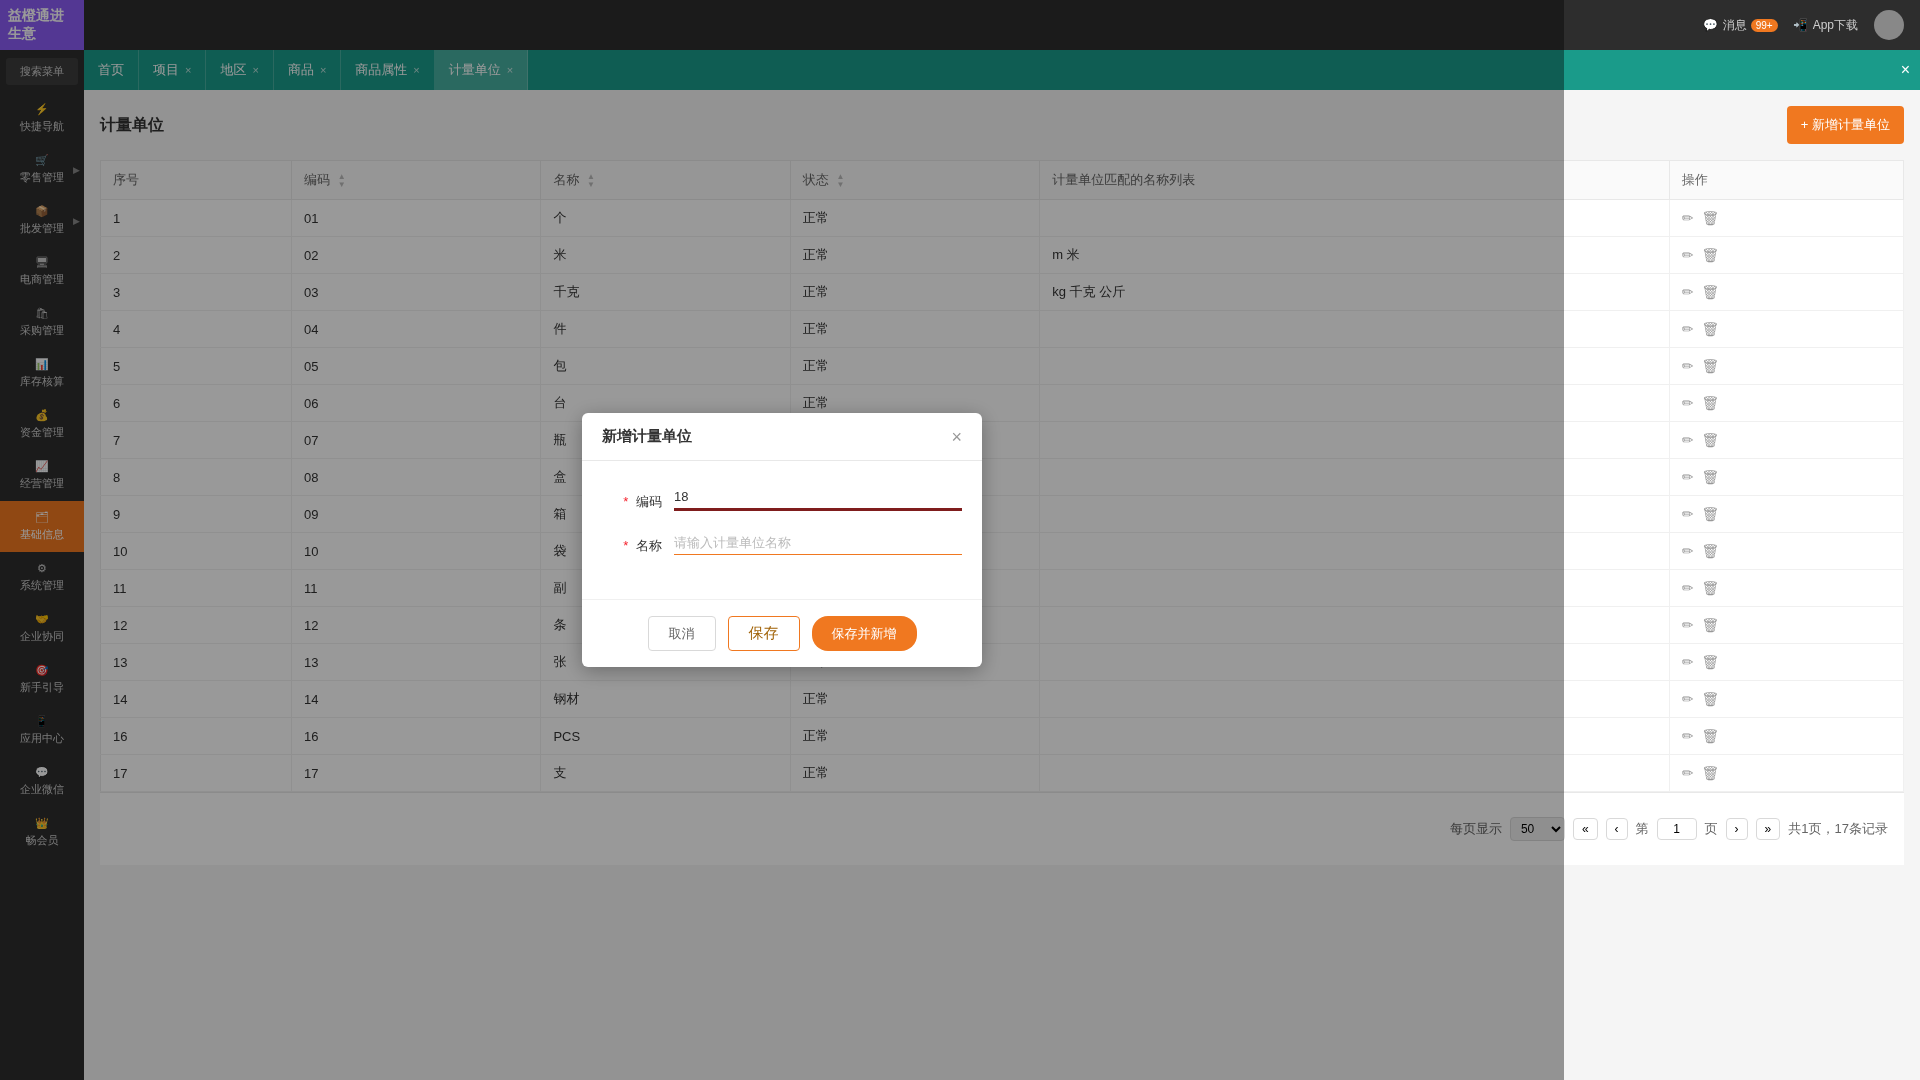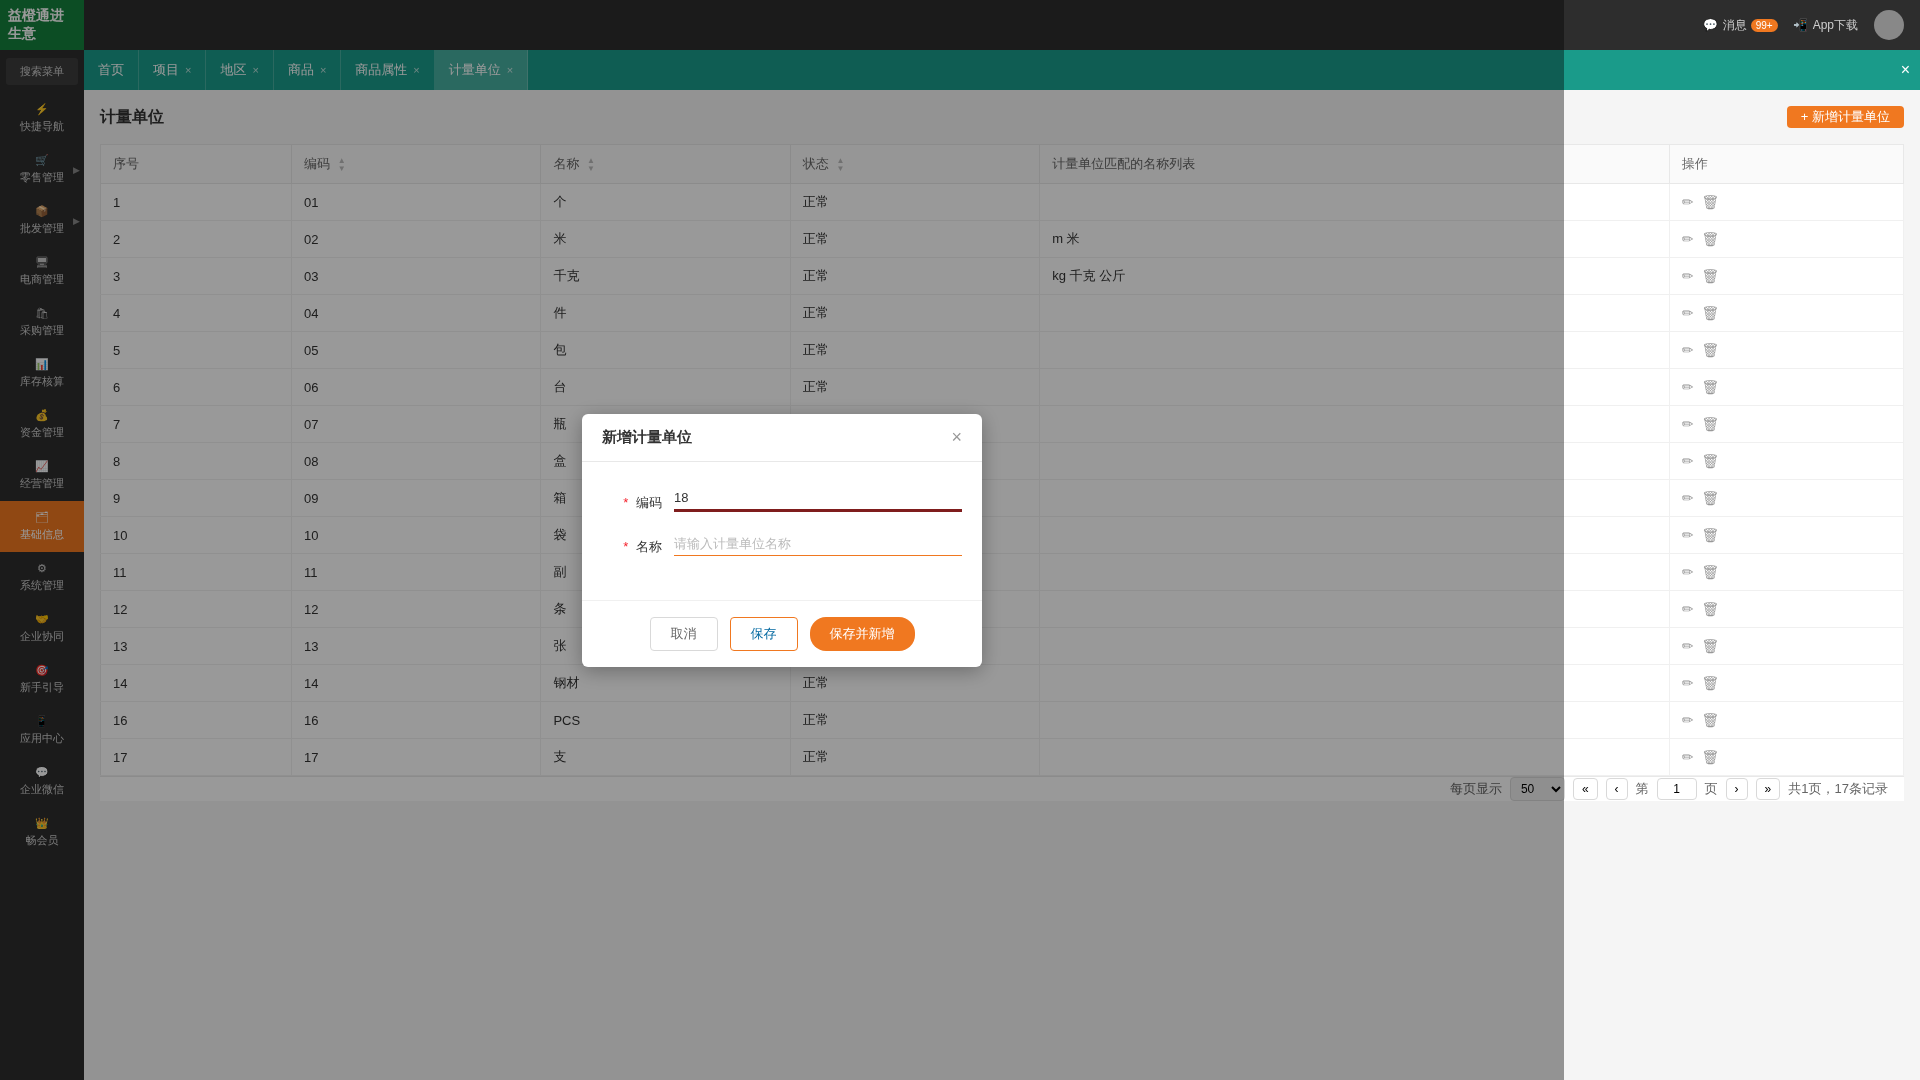--- a/index.html
+++ b/index.html
@@ -1,20 +1,20 @@
 <!DOCTYPE html>
 <html><head>
   <meta charset="utf-8">
   <style>
     * { box-sizing: border-box; margin: 0; padding: 0; }
     body { font-family: 'Microsoft YaHei', Arial, sans-serif; font-size: 13px; background: #f0f0f0; color: #333; width: 1920px; height: 1080px; overflow: hidden; display: flex; }
 
     
     .sidebar { width: 84px; background: #2d2d2d; height: 1080px; display: flex; flex-direction: column; align-items: center; flex-shrink: 0; }
-    .sidebar-logo { width: 100%; padding: 10px 8px; background: #15803d; display: flex; align-items: center; justify-content: center; height: 50px; }
+    .sidebar-logo { width: 100%; padding: 10px 8px; background: #8b5cf6; display: flex; align-items: center; justify-content: center; height: 50px; }
     .sidebar-logo-text { color: white; font-size: 14px; font-weight: bold; }
     .sidebar-search { width: 100%; padding: 8px 6px; }
     .sidebar-search-btn { width: 100%; background: #3d3d3d; color: #ccc; border: none; padding: 6px 4px; border-radius: 3px; font-size: 11px; cursor: pointer; text-align: center; }
     .sidebar-nav-item { width: 100%; padding: 10px 4px; text-align: center; color: #ccc; font-size: 11px; cursor: pointer; display: flex; flex-direction: column; align-items: center; gap: 3px; }
     .sidebar-nav-item.active { background: #f07820; color: white; }
     .sidebar-nav-item.has-arrow { position: relative; }
     .nav-arrow { font-size: 9px; color: #888; position: absolute; right: 4px; top: 50%; transform: translateY(-50%); }
 
     
     .main-content { flex: 1; display: flex; flex-direction: column; height: 1080px; }
@@ -31,32 +31,32 @@
     .tab-item.active { background: rgba(255,255,255,0.2); }
     .tab-close { font-size: 11px; color: rgba(255,255,255,0.7); cursor: pointer; }
     .tab-bar-close { margin-left: auto; margin-right: 10px; color: white; cursor: pointer; font-size: 16px; }
 
     
     .page-content { flex: 1; background: #f5f5f5; padding: 16px; overflow: auto; position: relative; }
 
     
     .page-header { display: flex; align-items: center; justify-content: space-between; margin-bottom: 16px; }
     .page-title { font-size: 16px; font-weight: bold; color: #333; }
-    .btn-add { background: #f07820; color: white; border: none; padding: 2px 14px; border-radius: 4px; font-size: 13px; cursor: pointer; }
+    .btn-add { background: #f07820; color: white; border: none; padding: 10px 14px; border-radius: 4px; font-size: 13px; cursor: pointer; }
 
     
     .data-table { width: 100%; background: white; border-collapse: collapse; border: 1px solid #e8e8e8; }
     .data-table th { background: #fafafa; padding: 10px 12px; text-align: left; font-weight: 500; color: #666; border-bottom: 1px solid #e8e8e8; border-right: 1px solid #e8e8e8; font-size: 13px; }
     .data-table td { padding: 9px 12px; border-bottom: 1px solid #f0f0f0; border-right: 1px solid #f0f0f0; font-size: 13px; color: #333; }
     .status-normal { color: #52c41a; }
     .action-icons { display: flex; gap: 8px; }
     .action-icon { color: #999; cursor: pointer; font-size: 14px; }
 
     
-    .pagination { display: flex; align-items: center; justify-content: flex-end; padding: 0 16px; gap: 8px; font-size: 13px; color: #666; background: white; border-top: 1px solid #e8e8e8; }
+    .pagination { display: flex; align-items: center; justify-content: flex-end; padding: 24px 16px; gap: 8px; font-size: 13px; color: #666; background: white; border-top: 1px solid #e8e8e8; }
     .pagination-select { border: 1px solid #d9d9d9; border-radius: 4px; padding: 3px 6px; font-size: 12px; }
     .pagination-btn { border: 1px solid #d9d9d9; background: white; padding: 3px 8px; border-radius: 4px; cursor: pointer; font-size: 12px; }
     .pagination-input { border: 1px solid #d9d9d9; border-radius: 4px; padding: 3px 6px; width: 40px; text-align: center; font-size: 12px; }
 
     
     .overlay { position: fixed; top: 0; left: 0; width: 1564px; height: 1080px; background: rgba(0,0,0,0.4); z-index: 100; display: flex; align-items: center; justify-content: center; }
 
     
     .modal { background: white; border-radius: 6px; width: 400px; box-shadow: 0 4px 20px rgba(0,0,0,0.3); overflow: hidden; }
     .modal-header { padding: 14px 20px; border-bottom: 1px solid #e8e8e8; display: flex; align-items: center; justify-content: space-between; }
@@ -64,21 +64,21 @@
     .modal-close { color: #999; cursor: pointer; font-size: 18px; line-height: 1; }
     .modal-body { padding: 24px 20px; }
     .form-row { display: flex; align-items: flex-end; margin-bottom: 20px; }
     .form-label { width: 60px; text-align: right; font-size: 13px; color: #333; margin-right: 12px; flex-shrink: 0; }
     .form-required { color: #f5222d; margin-right: 4px; }
     .form-input { flex: 1; border: none; border-bottom: 3px solid #7f1d1d; padding: 4px 0; font-size: 13px; outline: none; color: #333; }
     .form-input.active-field { border-bottom: 1px solid #f07820; }
     .form-input::placeholder { color: #bbb; }
     .modal-footer { padding: 16px 20px; display: flex; justify-content: center; gap: 12px; border-top: 1px solid #f0f0f0; }
     .btn-cancel { border: 1px solid #d9d9d9; background: white; color: #666; padding: 7px 20px; border-radius: 4px; cursor: pointer; font-size: 13px; }
-    .btn-save { background: white; border: 1px solid #f07820; color: #0369a1; padding: 7px 20px; border-radius: 4px; cursor: pointer; font-size: 13px; }
+    .btn-save { background: white; border: 1px solid #f07820; color: #a16207; padding: 7px 20px; border-radius: 4px; cursor: pointer; font-size: 15px; }
     .btn-save-add { background: #f07820; border: none; color: white; padding: 7px 20px; border-radius: 16px; cursor: pointer; font-size: 13px; }
 
     th .sort-arrows { display: inline-flex; flex-direction: column; margin-left: 4px; vertical-align: middle; }
     th .sort-arrows span { font-size: 8px; line-height: 1; color: #bbb; }
   </style>
 </head>
 <body>
 
 <div class="sidebar">
   <div class="sidebar-logo">

